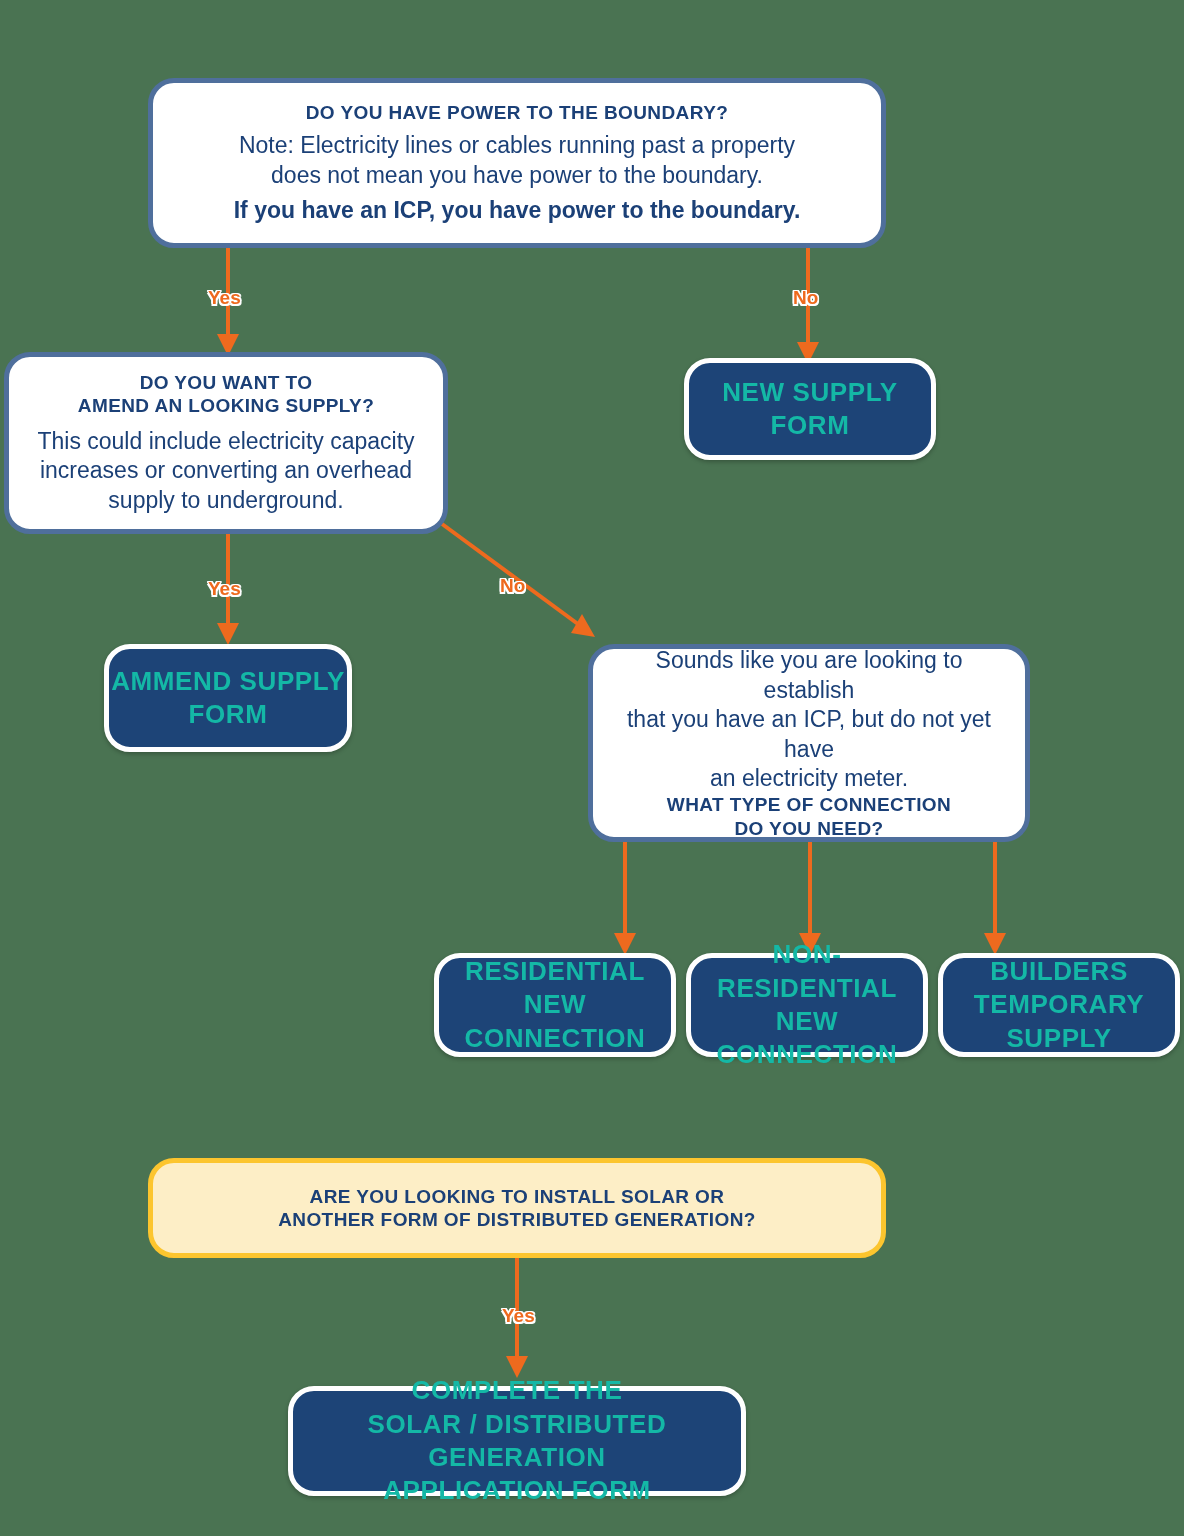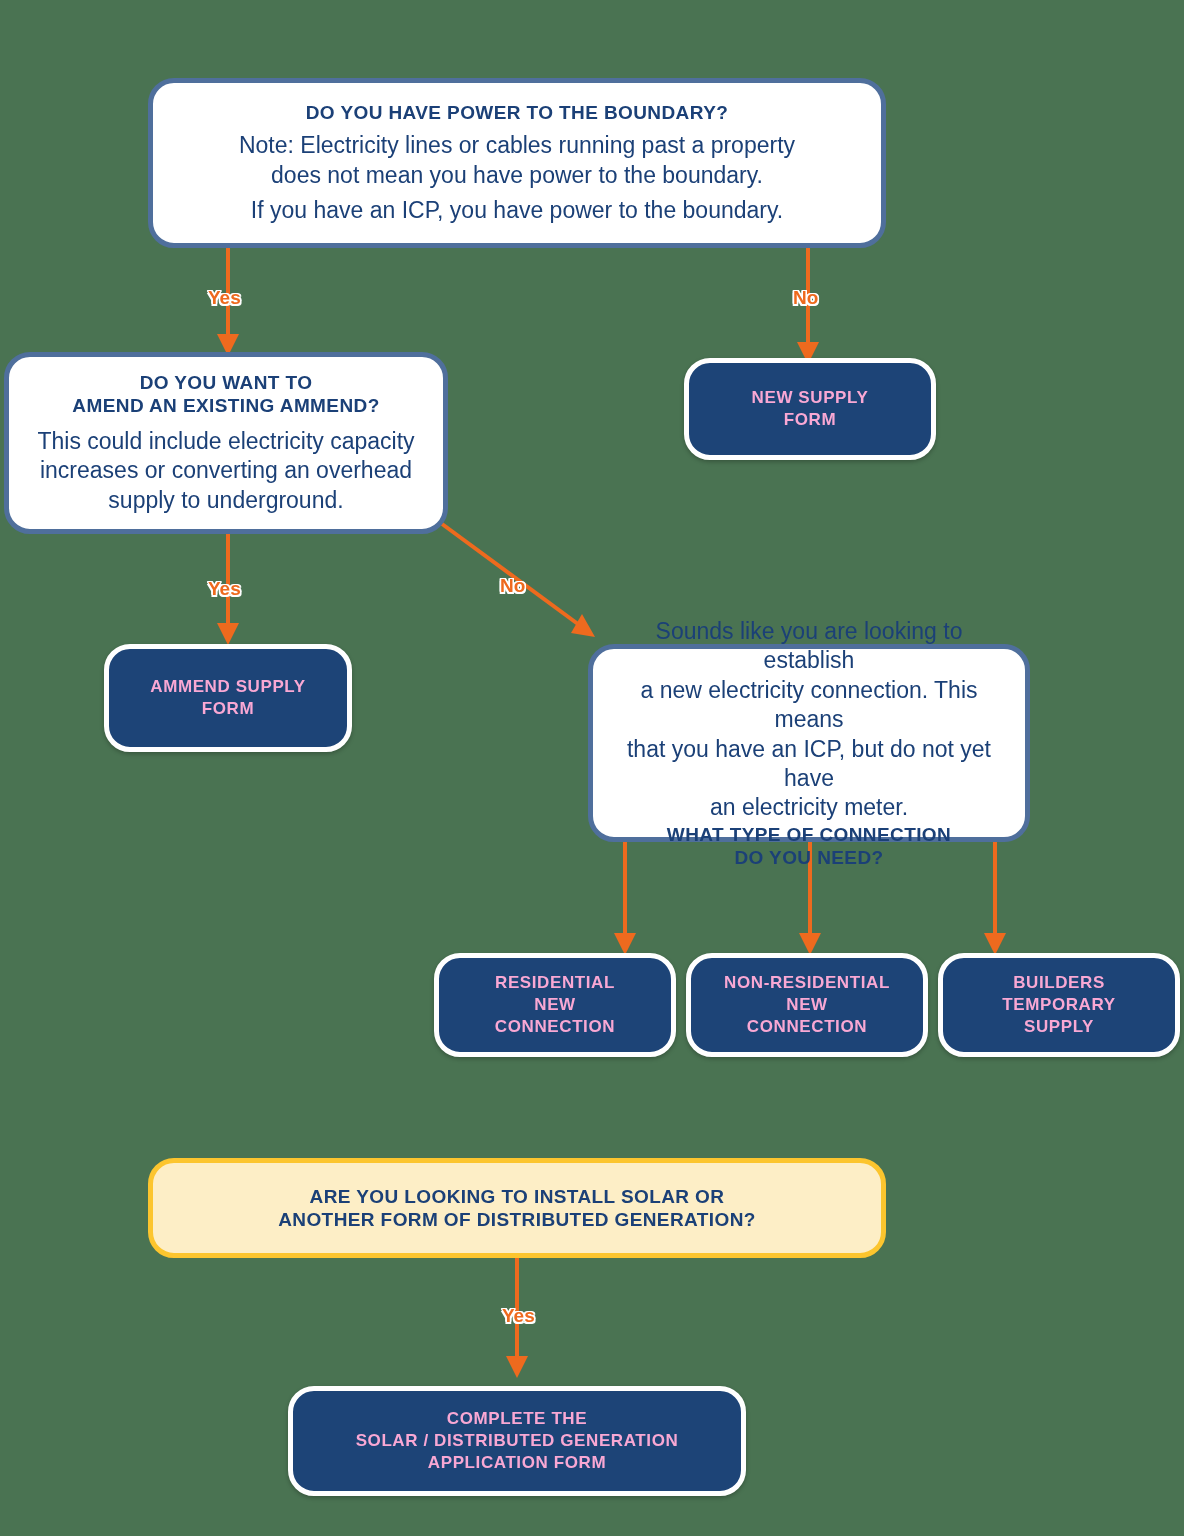--- a/index.html
+++ b/index.html
@@ -54,28 +54,28 @@
     line-height: 1.22;
     color: #1b4077;
   }
   .q-body {
     font-size: 23px;
     line-height: 1.28;
     color: #1b4077;
     font-weight: normal;
   }
   .q-body.strong {
-    font-weight: normal;
+    font-weight: bold;
   }
   .filled-label {
     font-weight: bold;
-    font-size: 17px;
+    font-size: 26px;
     letter-spacing: 0.6px;
     line-height: 1.28;
-    color: #f9a8d4;
+    color: #14b8a6;
   }
   .spacer-sm { height: 14px; }
   .spacer-xs { height: 11px; }
 
   
   .arrow-svg {
     position: absolute;
     overflow: visible;
     pointer-events: none;
   }
@@ -153,35 +153,34 @@
     <div class="q-body strong">If you have an ICP, you have power to the boundary.</div>
   </div>
 
   <div class="node filled" style="left:684px; top:358px; width:252px; height:102px;">
     <div class="filled-label">NEW SUPPLY</div>
     <div class="filled-label">FORM</div>
   </div>
 
   <div class="node white" style="left:4px; top:352px; width:444px; height:182px; padding:14px 26px;">
     <div class="q-title">DO YOU WANT TO</div>
-    <div class="q-title">AMEND AN EXISTING AMMEND?</div>
+    <div class="q-title">AMEND AN LOOKING SUPPLY?</div>
     <div class="spacer-xs"></div>
     <div class="q-body">This could include electricity capacity</div>
     <div class="q-body">increases or converting an overhead</div>
     <div class="q-body">supply to underground.</div>
   </div>
 
   <div class="node filled" style="left:104px; top:644px; width:248px; height:108px;">
     <div class="filled-label">AMMEND SUPPLY</div>
     <div class="filled-label">FORM</div>
   </div>
 
   <div class="node white" style="left:588px; top:644px; width:442px; height:198px; padding:14px 20px;">
     <div class="q-body">Sounds like you are looking to establish</div>
-    <div class="q-body">a new electricity connection. This means</div>
     <div class="q-body">that you have an ICP, but do not yet have</div>
     <div class="q-body">an electricity meter.</div>
     <div class="spacer-sm"></div>
     <div class="q-title">WHAT TYPE OF CONNECTION</div>
     <div class="q-title">DO YOU NEED?</div>
   </div>
 
   <div class="node filled" style="left:434px; top:953px; width:242px; height:104px;">
     <div class="filled-label">RESIDENTIAL</div>
     <div class="filled-label">NEW</div>

